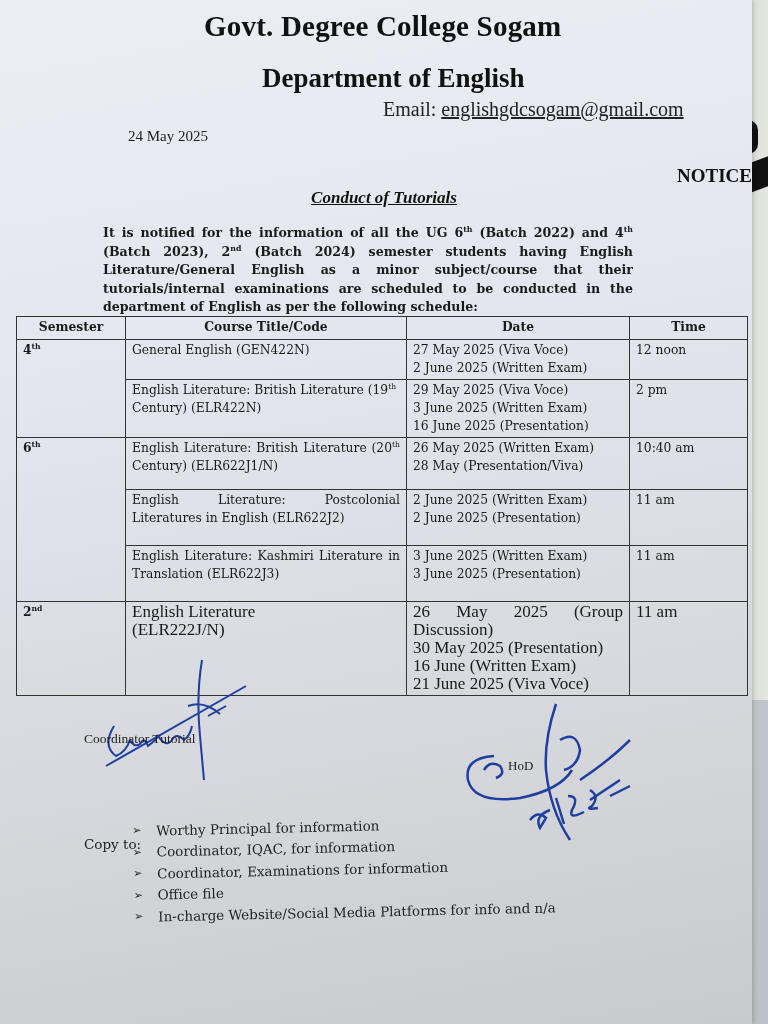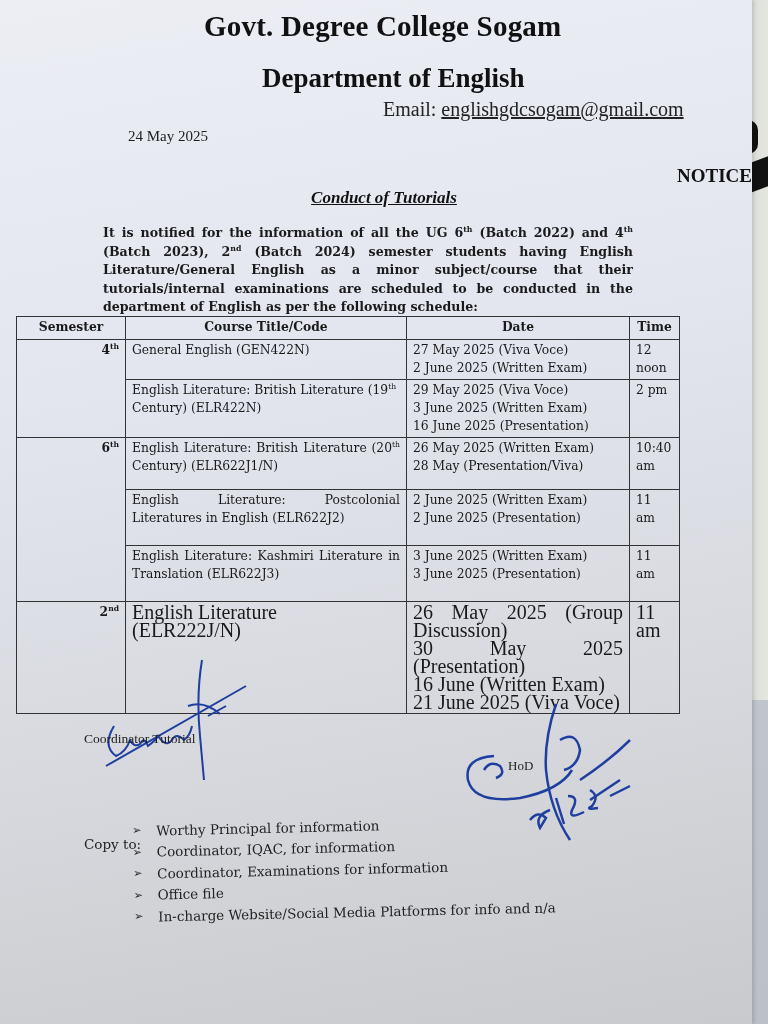--- a/index.html
+++ b/index.html
@@ -41,34 +41,34 @@
   }
   .notice-subtitle {
     position:absolute; left:0; width:752px; top:188px; text-align:center; font-size:17px; font-weight:bold; font-style:italic; text-decoration:underline; color:#111;margin-left:8px;
   }
   .para {
     position:absolute; left:103px; top:224px; width:530px; font-size:14.4px; line-height:18.5px; text-align:justify; color:#1a1a1a;
     font-family: "DejaVu Serif", serif; font-size:12.6px;font-weight:bold;
   }
   .para sup, td sup, th sup { font-size:0.62em; vertical-align:super; line-height:0; }
   table.schedule {
-    position:absolute; left:16px; top:316px; width:664px; border-collapse:collapse;
+    position:absolute; left:16px; top:316px; width:732px; border-collapse:collapse;
     font-family: "DejaVu Serif", serif; font-size:12.3px; color:#1a1a1a;
   }
   table.schedule th, table.schedule td {
     border:1px solid #333; vertical-align:top; padding:1px 6px 2px 6px; line-height:18px;
   }
   table.schedule th { font-weight:bold; text-align:center; height:19px; }
   .col-sem { width:96px; }
   .col-course { width:268px; }
   .col-date { width:210px; }
-  td.sem { text-align:right; font-weight:bold; vertical-align:middle; }
+  td.sem { text-align:left; font-weight:bold; vertical-align:middle; }
   td.sem.top { vertical-align:top; }
   .just { text-align:justify; text-align-last:left; }
-  .liber { font-family:"Liberation Serif", serif; font-size:20px; }
+  .liber { font-family:"Liberation Serif", serif; font-size:17px; }
   .sig-coord {
     position:absolute; left:96px; top:656px; width:160px; height:120px;
   }
   .sig-hod {
     position:absolute; left:460px; top:700px; width:180px; height:150px;
   }
   .coordinator-label {
     position:absolute; left:84px; top:731px; font-size:15px; color:#222; font-family:Liberation Serif, serif; font-size:13.5px;
   }
   .hod-label {

